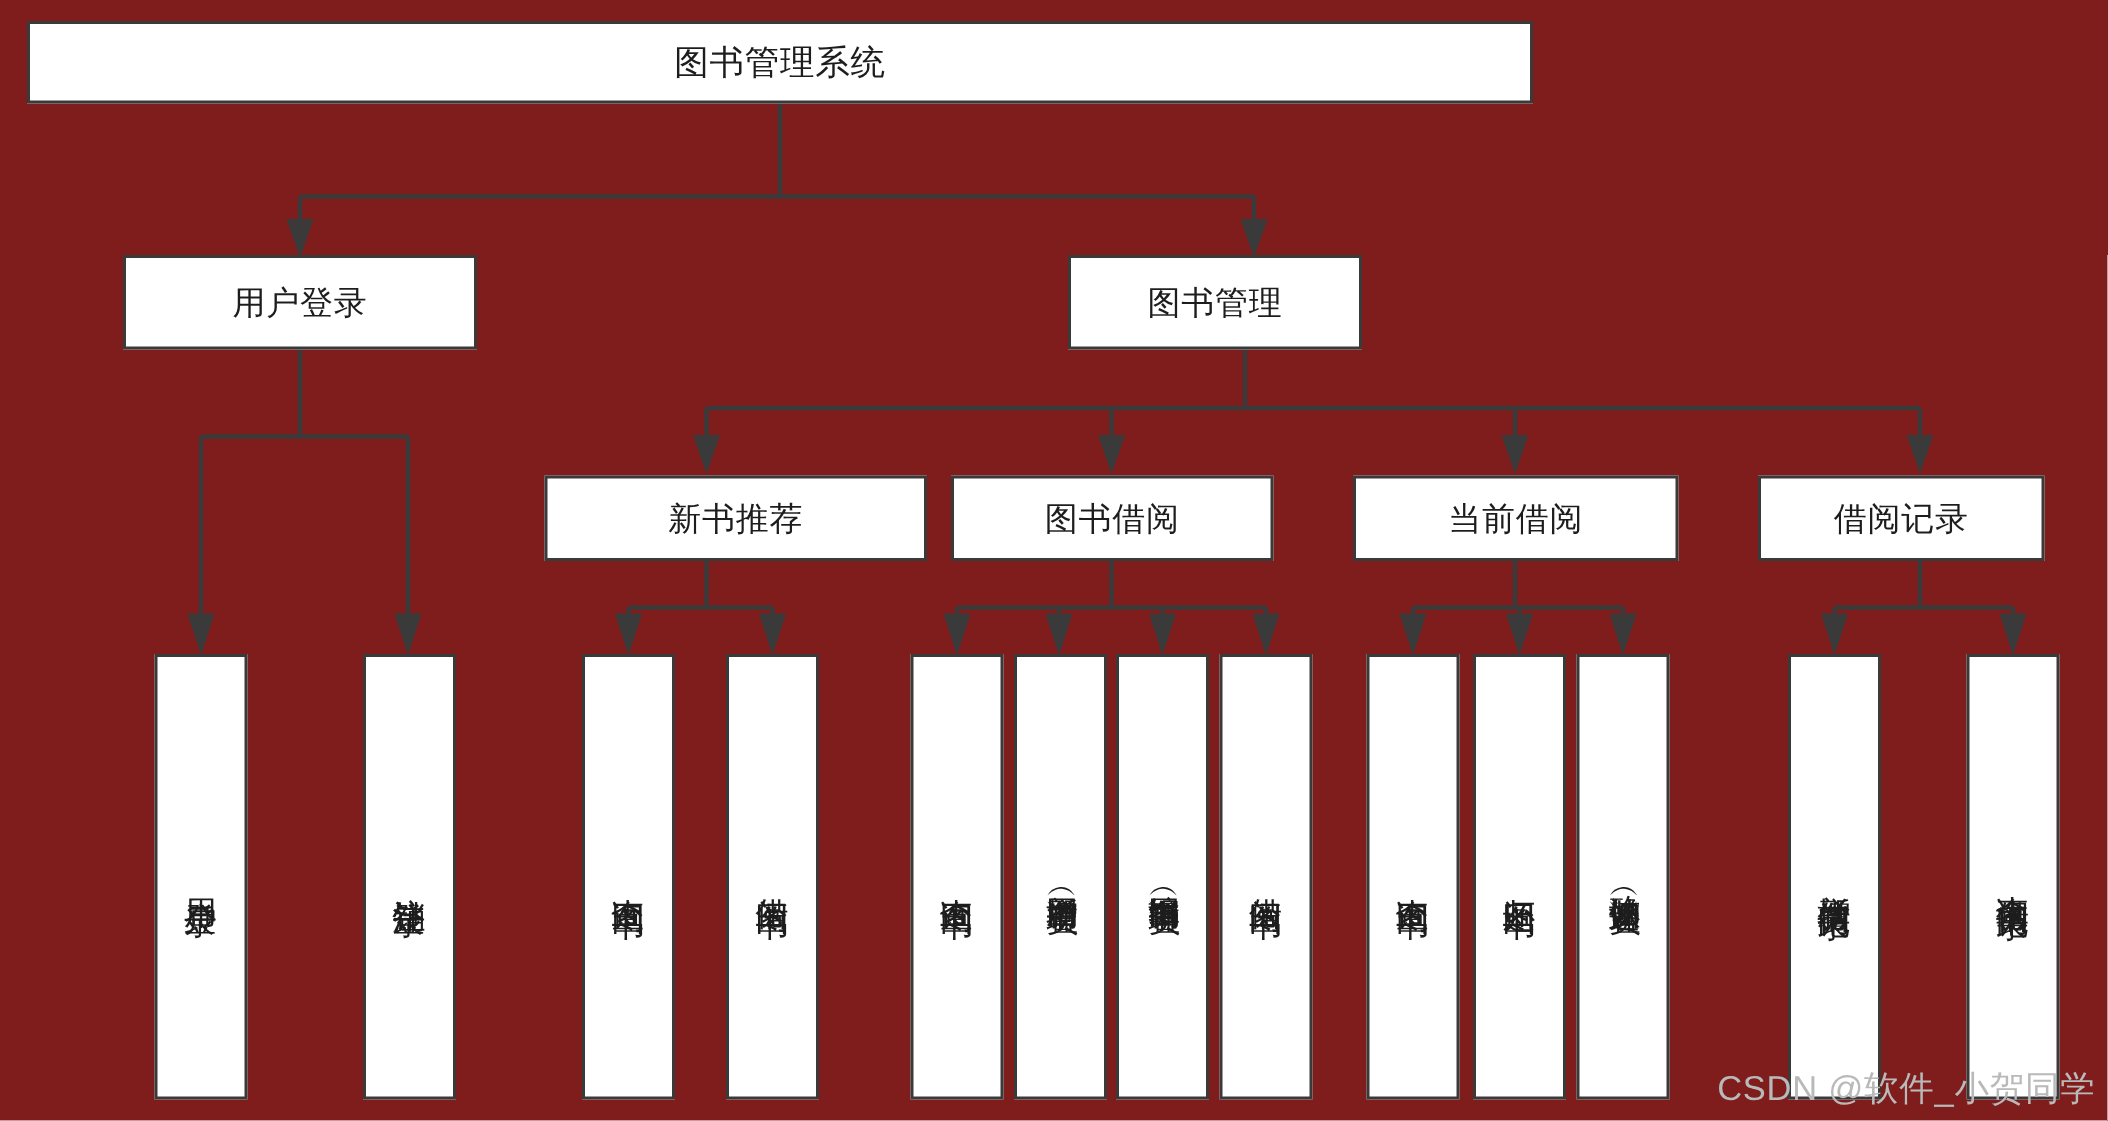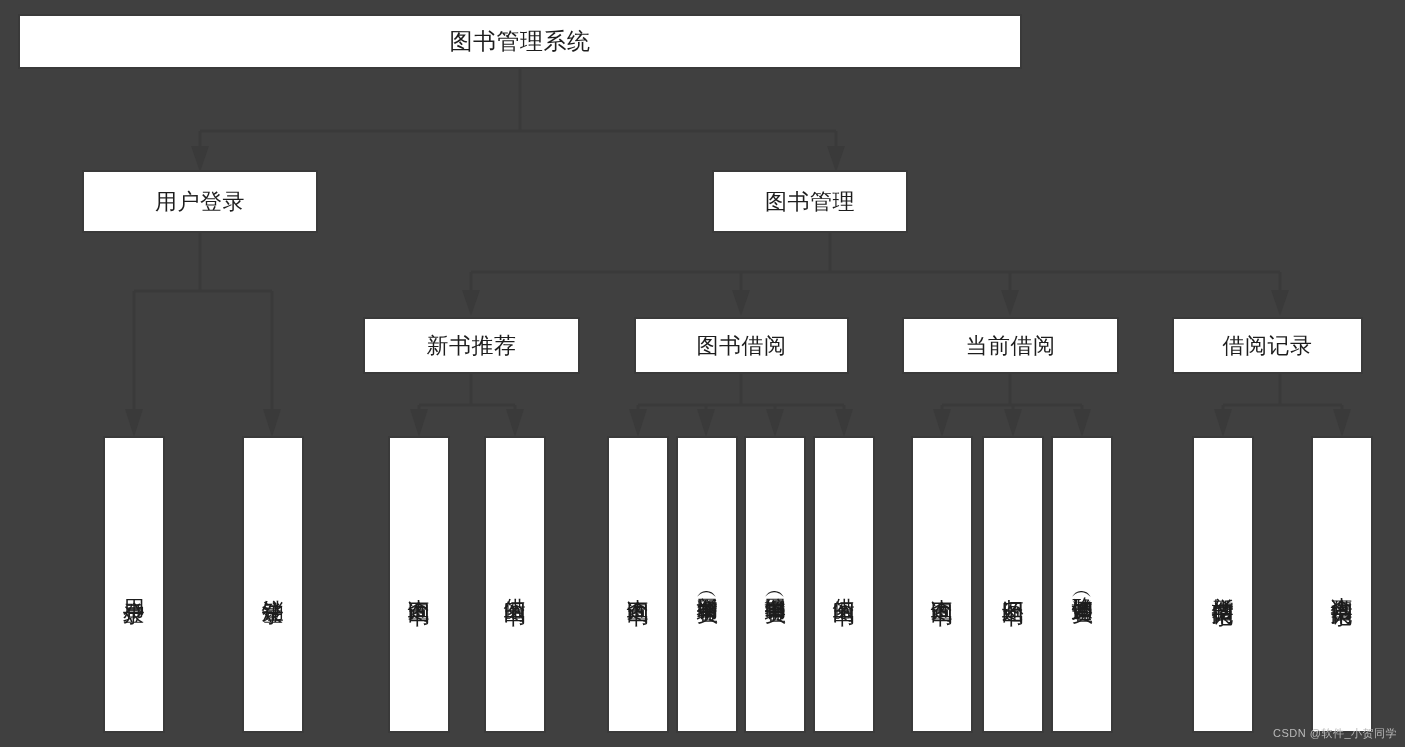--- a/index.html
+++ b/index.html
@@ -7,21 +7,21 @@
     padding: 0;
     background: #ffffff;
   }
   body {
     font-family: "Liberation Sans", "DejaVu Sans", sans-serif;
   }
   #canvas {
     position: relative;
     width: 1405px;
     height: 747px;
-    background: #404040;
+    background: #7f1d1d;
     overflow: hidden;
   }
   svg#wires {
     position: absolute;
     left: 0;
     top: 0;
     width: 1405px;
     height: 747px;
     pointer-events: none;
   }
@@ -52,21 +52,21 @@
     width: 1004px;
     height: 55px;
   }
   #node-root .label { font-size: 23px; }
 
   
   #node-user-login   { left: 82px;  top: 170px; width: 236px; height: 63px; }
   #node-book-manage  { left: 712px; top: 170px; width: 196px; height: 63px; }
 
   
-  #node-new-book-rec { left: 363px;  top: 317px; width: 217px; height: 57px; }
+  #node-new-book-rec { left: 363px;  top: 317px; width: 255px; height: 57px; }
   #node-book-borrow  { left: 634px;  top: 317px; width: 215px; height: 57px; }
   #node-current-borrow { left: 902px; top: 317px; width: 217px; height: 57px; }
   #node-borrow-record  { left: 1172px; top: 317px; width: 191px; height: 57px; }
 
   
   .node.vert {
     top: 436px;
     height: 297px;
     width: 62px;
     align-items: center;
@@ -97,21 +97,21 @@
   #leaf-8  { left: 911px; }
   #leaf-9  { left: 982px; }
   #leaf-10 { left: 1051px; }
   #leaf-11 { left: 1192px; }
   #leaf-12 { left: 1311px; }
 
   #watermark {
     position: absolute;
     right: 8px;
     bottom: 6px;
-    font-size: 11px;
+    font-size: 23px;
     color: #b9b9b9;
     letter-spacing: 0.5px;
     white-space: nowrap;
   }
 </style>
 </head>
 <body>
 
 <div id="canvas">
 

